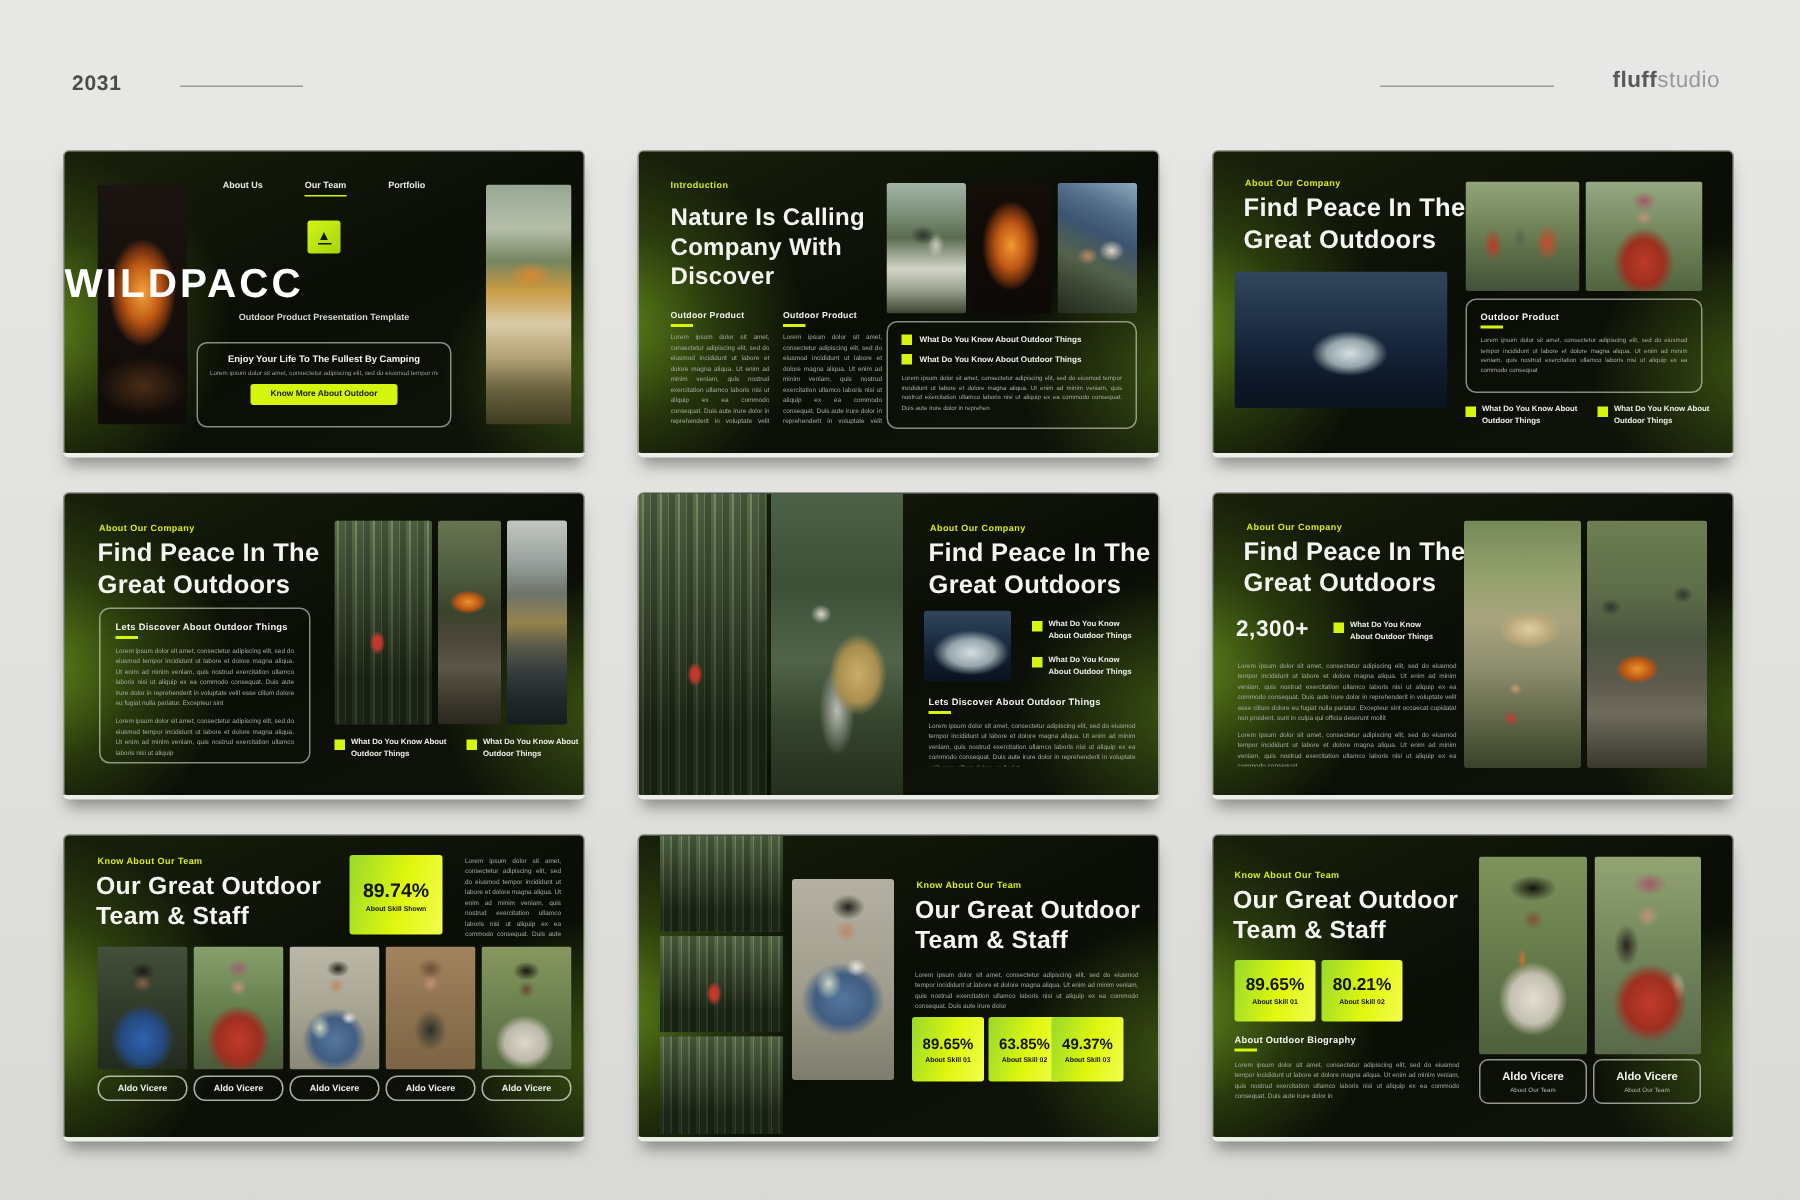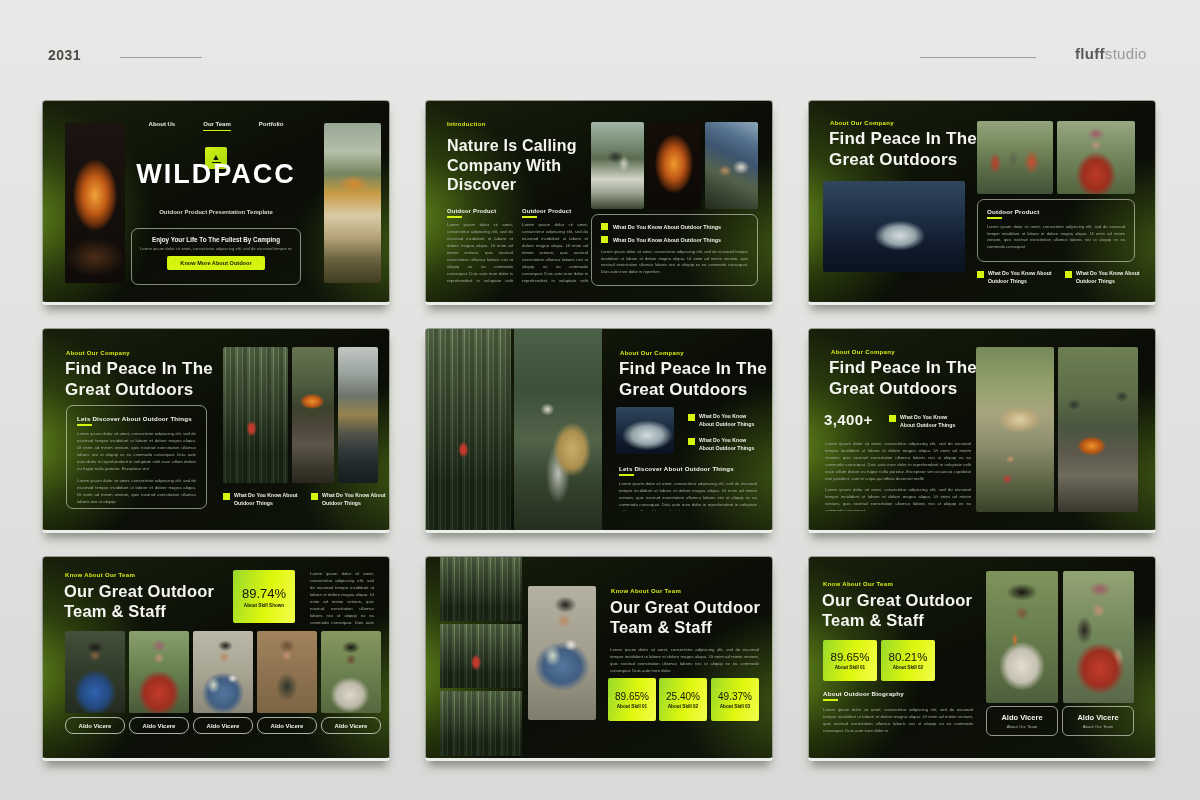--- a/index.html
+++ b/index.html
@@ -34,21 +34,21 @@
   .ptx{font-size:4.3px;line-height:1.62;color:#a6ab9c;text-align:justify;overflow:hidden;}
   .bul{position:absolute;display:flex;gap:4px;align-items:flex-start;}
   .bul .sq{width:7px;height:7px;background:#d6f50e;flex:none;margin-top:1px;}
   .bul .bt{font-size:5.2px;font-weight:bold;color:#eef0e8;line-height:1.5;}
   .obox{position:absolute;border:1px solid rgba(235,240,225,.55);border-radius:7px;box-sizing:border-box;}
   .oh{font-size:6.2px;font-weight:bold;color:#f2f3ec;letter-spacing:.2px;}
   .uline{width:15px;height:2px;background:#d6f50e;margin-top:2px;}
   .photo{position:absolute;border-radius:2px;}
   .statbox{position:absolute;background:linear-gradient(105deg,#98d92c 0%,#dff70c 55%,#f2fd4e 100%);color:#121408;
            display:flex;flex-direction:column;align-items:center;justify-content:center;text-align:center;border-radius:2px;}
-  .sv{font-weight:normal;text-align:center;}
+  .sv{font-weight:bold;text-align:center;}
   .slab{font-weight:bold;font-size:4.6px;margin-top:2px;}
   .namebtn{position:absolute;border:1px solid rgba(240,242,235,.7);border-radius:8px;color:#f2f3ec;font-size:6px;
            font-weight:bold;display:flex;align-items:center;justify-content:center;box-sizing:border-box;}
 
   
   .ph-campfire{background:radial-gradient(26px 42px at 50% 45%,#f2a33c,#c05a14 45%,#6a2f0e 70%,rgba(20,12,8,0) 86%),
     radial-gradient(40px 26px at 50% 84%,#4a2c16,rgba(20,12,8,0) 75%),linear-gradient(180deg,#1b1410,#0f0b08);}
   .ph-trucktent{background:radial-gradient(20px 12px at 52% 38%,#d78a2f,rgba(0,0,0,0) 75%),
     linear-gradient(180deg,#97a694 0%,#b5bfa9 18%,#75855f 32%,#c89b43 44%,#d9cba6 58%,#b3a276 72%,#6b6340 85%,#3f3c20 100%);}
   .ph-gear{background:radial-gradient(12px 9px at 46% 40%,#30342c,rgba(0,0,0,0) 70%),
@@ -133,21 +133,21 @@
   
   .s1-nav{position:absolute;left:0;right:0;top:20px;display:flex;justify-content:center;gap:28px;
           font-size:6px;font-weight:bold;color:#e9ebe2;}
   .s1-nav .nav-it{padding-bottom:3px;}
   .s1-nav .active{border-bottom:1.5px solid #d6f50e;}
   .s1-logo{position:absolute;left:50%;top:46px;transform:translateX(-50%);width:22px;height:22px;border-radius:2px;
            background:linear-gradient(140deg,#d4f315,#a3d60a);display:flex;flex-direction:column;align-items:center;
            justify-content:center;color:#131808;}
   .s1-logo .tri{font-size:9px;line-height:8px;}
   .s1-logo .bar{width:9px;height:1.5px;background:#131808;margin-top:1px;}
-  .s1-title{position:absolute;left:0;right:0;top:58px;text-align:center;font-size:27px;font-weight:bold;color:#ffffff;
+  .s1-title{position:absolute;left:0;right:0;top:73px;font-size:27px;font-weight:bold;color:#ffffff;
             letter-spacing:2px;}
   .s1-sub{position:absolute;left:0;right:0;top:108px;text-align:center;font-size:6px;font-weight:bold;color:#d6d9cd;}
   .s1-box{left:88px;right:88px;top:127px;height:57px;padding:7px 8px 0;text-align:center;}
   .s1-bh{font-size:6.3px;font-weight:bold;color:#f2f3ec;}
   .s1-bt{font-size:4.2px;color:#9ba08f;margin-top:3px;white-space:nowrap;overflow:hidden;}
   .s1-btn{display:inline-block;background:#d6f50e;color:#151a08;font-size:5.6px;font-weight:bold;
           padding:4px 13px;border-radius:2px;margin-top:5px;}
   .s1-phL{left:22px;top:22px;width:60px;height:160px;}
   .s1-phR{left:281px;top:22px;width:57px;height:160px;}
 
@@ -222,21 +222,21 @@
   .s7-nb{top:160px;width:60px;height:17px;}
 
   
   .s8-strip{position:absolute;left:14px;width:82px;border-radius:0;}
   .st1{top:0;height:64px}.st2{top:67px;height:64px}.st3{top:134px;height:65px}
   .s8-ph{left:102px;top:29px;width:68px;height:134px;}
   .s8-lbl{left:185px;top:31px;}
   .s8-ttl{left:184px;top:40px;font-size:16.5px;width:155px;}
   .s8-p{left:184px;top:90px;width:149px;height:27px;}
   .s8-sb{top:121px;width:48px;height:43px;}
-  .sb1{left:182px}.sb2{left:233px}.sb3{left:285px}
+  .sb1{left:182px}.sb2{left:233px}.sb3{left:275px}
   .s8-sb .sv{font-size:10px;}
 
   
   .s9-lbl{left:14px;top:24px;}
   .s9-ttl{left:13px;top:33px;font-size:16.5px;width:165px;}
   .s9-sb{top:83px;width:54px;height:41px;}
   .sc1{left:14px}.sc2{left:72px}
   .s9-sb .sv{font-size:11.5px;}
   .s9-oh{position:absolute;left:14px;top:133px;}
   .s9-p{left:14px;top:150px;width:150px;height:26px;}
@@ -386,21 +386,21 @@
     </div>
     <div class="para s5-p">Lorem ipsum dolor sit amet, consectetur adipiscing elit, sed do eiusmod tempor incididunt ut labore et dolore magna aliqua. Ut enim ad minim veniam, quis nostrud exercitation ullamco laboris nisi ut aliquip ex ea commodo consequat. Duis aute irure dolor in reprehenderit in voluptate velit esse cillum dolore eu fugiat</div>
   </div>
 
   <div class="slide pb3">
     <div class="lbl s6-lbl">About Our Company</div>
     <div class="ttl s6-ttl">
       <span>Find Peace In The</span>
       <span>Great Outdoors</span>
     </div>
-    <div class="s6-stat">3,400+</div>
+    <div class="s6-stat">2,300+</div>
     <div class="bul s6-bul">
       <span class="sq"></span>
       <span class="bt">What Do You Know About Outdoor Things</span>
     </div>
     <div class="para s6-p1">Lorem ipsum dolor sit amet, consectetur adipiscing elit, sed do eiusmod tempor incididunt ut labore et dolore magna aliqua. Ut enim ad minim veniam, quis nostrud exercitation ullamco laboris nisi ut aliquip ex ea commodo consequat. Duis aute irure dolor in reprehenderit in voluptate velit esse cillum dolore eu fugiat nulla pariatur. Excepteur sint occaecat cupidatat non proident, sunt in culpa qui officia deserunt mollit</div>
     <div class="para s6-p2">Lorem ipsum dolor sit amet, consectetur adipiscing elit, sed do eiusmod tempor incididunt ut labore et dolore magna aliqua. Ut enim ad minim veniam, quis nostrud exercitation ullamco laboris nisi ut aliquip ex ea commodo consequat</div>
     <div class="photo ph-rooftent s6-ph1"></div>
     <div class="photo ph-firegroup s6-ph2"></div>
   </div>
 
@@ -436,21 +436,21 @@
     <div class="ttl s8-ttl">
       <span>Our Great Outdoor</span>
       <span>Team &amp; Staff</span>
     </div>
     <div class="para s8-p">Lorem ipsum dolor sit amet, consectetur adipiscing elit, sed do eiusmod tempor incididunt ut labore et dolore magna aliqua. Ut enim ad minim veniam, quis nostrud exercitation ullamco laboris nisi ut aliquip ex ea commodo consequat. Duis aute irure dolor</div>
     <div class="statbox s8-sb sb1">
       <div class="sv">89.65%</div>
       <div class="slab">About Skill 01</div>
     </div>
     <div class="statbox s8-sb sb2">
-      <div class="sv">25.40%</div>
+      <div class="sv">63.85%</div>
       <div class="slab">About Skill 02</div>
     </div>
     <div class="statbox s8-sb sb3">
       <div class="sv">49.37%</div>
       <div class="slab">About Skill 03</div>
     </div>
   </div>
 
   <div class="slide pc3">
     <div class="lbl s9-lbl">Know About Our Team</div>

